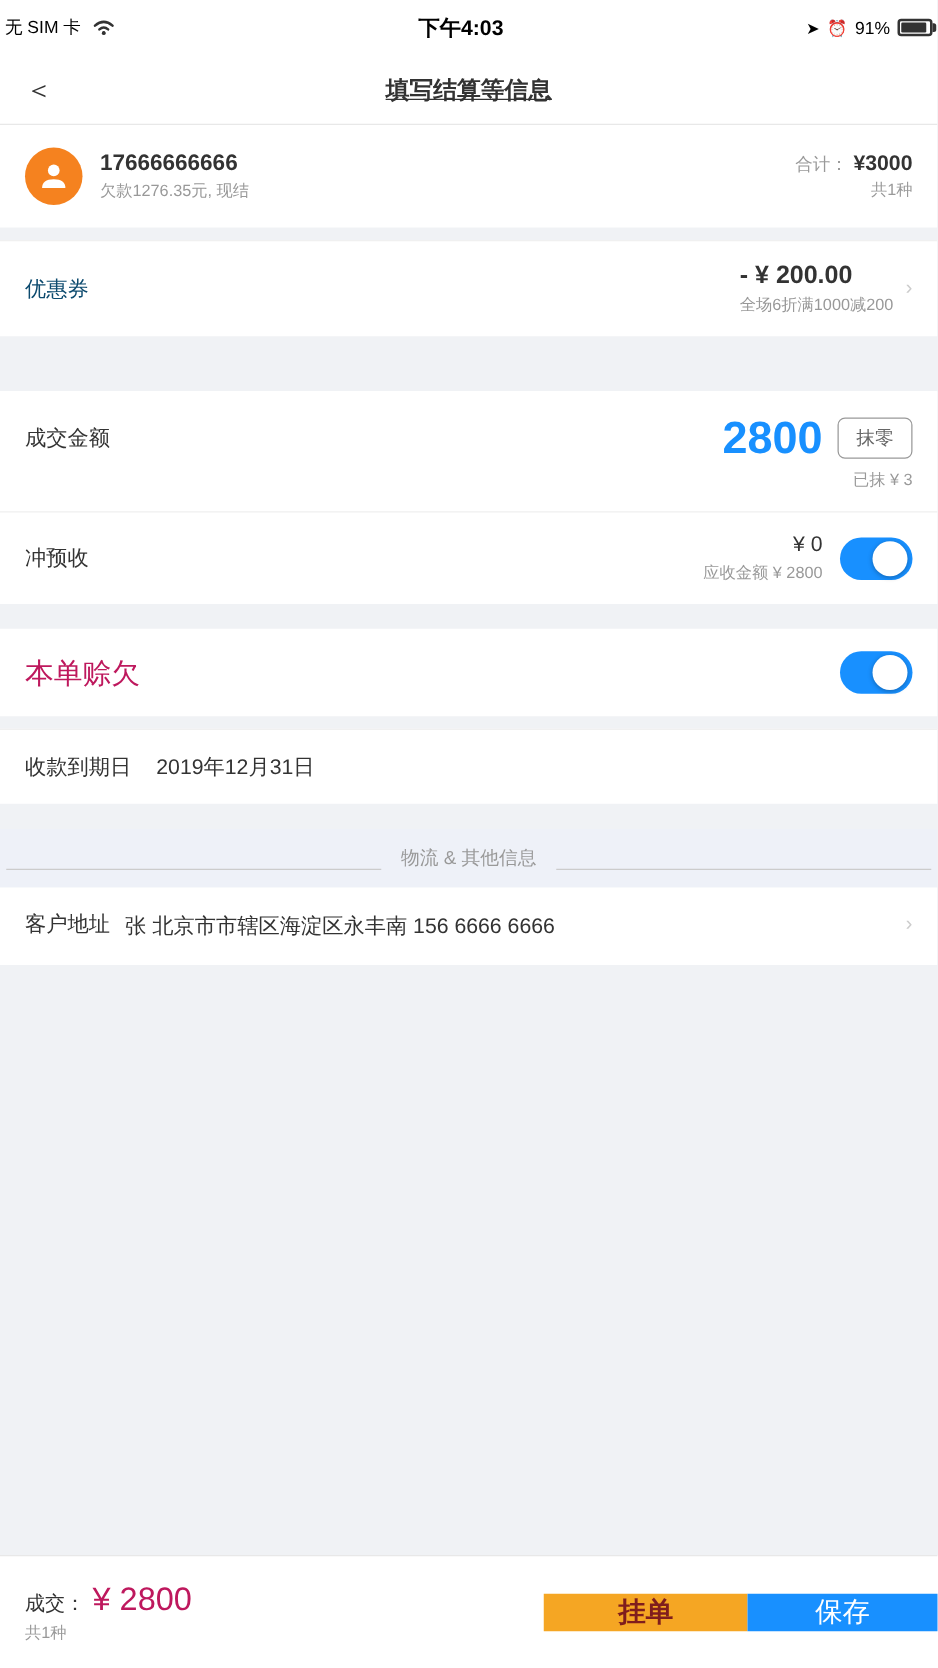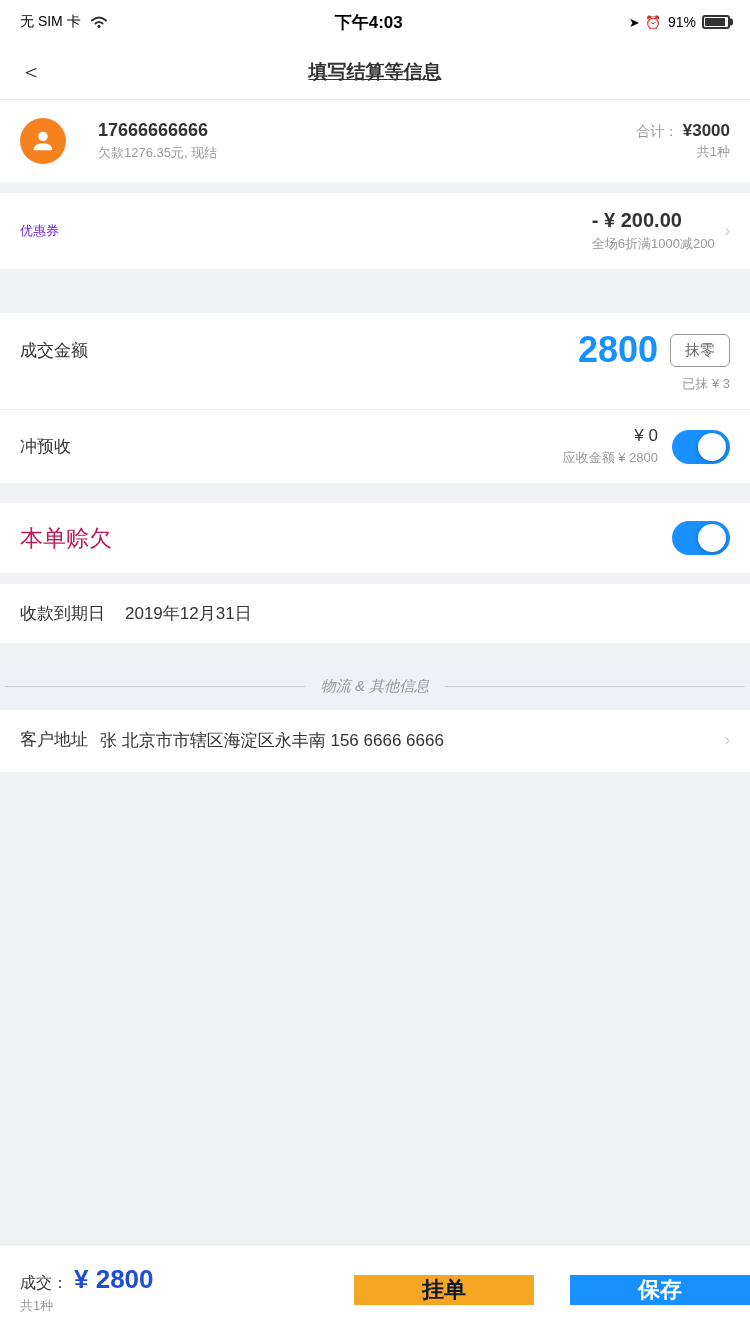--- a/index.html
+++ b/index.html
@@ -13,21 +13,21 @@
       overflow-x: hidden;
     }
 
     
     .status-bar {
       background: #fff;
       height: 44px;
       display: flex;
       align-items: center;
       justify-content: space-between;
-      padding: 0 20px;
+      padding: 0 4px;
       font-size: 15px;
       font-weight: 500;
     }
     .status-left { display: flex; align-items: center; gap: 8px; font-size: 14px; }
     .status-center { font-size: 17px; font-weight: 600; }
     .status-right { display: flex; align-items: center; gap: 6px; font-size: 14px; }
     .battery-icon {
       display: inline-flex; align-items: center;
       border: 2px solid #333; border-radius: 3px;
       width: 28px; height: 14px; position: relative; padding: 1px;
@@ -69,21 +69,21 @@
       margin-bottom: 10px;
     }
 
     
     .customer-row {
       display: flex; align-items: center;
       padding: 18px 20px;
       background: #fff;
       justify-content: space-between;
     }
-    .customer-left { display: flex; align-items: center; gap: 32px; }
+    .customer-left { display: flex; align-items: center; gap: 14px; }
     .avatar {
       width: 46px; height: 46px; border-radius: 50%;
       background: #f5821f;
       display: flex; align-items: center; justify-content: center;
       color: #fff; font-size: 22px;
     }
     .customer-name { font-size: 18px; font-weight: 600; color: #333; }
     .customer-sub { font-size: 13px; color: #999; margin-top: 3px; }
     .customer-right { text-align: right; }
     .total-label { font-size: 14px; color: #999; }
@@ -91,21 +91,21 @@
     .total-count { font-size: 13px; color: #999; margin-top: 2px; }
 
     
     .row-item {
       display: flex; align-items: center;
       padding: 16px 20px;
       background: #fff;
       border-top: 1px solid #f0f0f0;
       justify-content: space-between;
     }
-    .row-label { font-size: 13px; color: #6d28d9; font-family: Liberation Serif, serif; }
+    .row-label { font-size: 17px; color: #0c4a6e; font-family: Liberation Serif, serif; }
     .row-right { display: flex; align-items: center; gap: 10px; }
     .discount-amount { font-size: 20px; font-weight: 600; color: #333; }
     .discount-sub { font-size: 13px; color: #999; text-align: right; margin-top: 3px; }
     .chevron-right { color: #ccc; font-size: 16px; }
 
     
     .divider-gray {
       height: 10px; background: #f0f2f5;
     }
 
@@ -166,23 +166,22 @@
       margin-bottom: 10px;
     }
     .date-row { display: flex; align-items: center; gap: 20px; }
     .date-label { font-size: 17px; color: #333; }
     .date-value { font-size: 17px; color: #333; }
 
     
     .logistics-header {
       background: #eef1f8;
       padding: 14px 5px;
-      display: flex; align-items: center; justify-content: center;
+      display: flex; align-items: flex-end; justify-content: center;
       gap: 16px;
-      font-style: italic;
     }
     .logistics-line { flex: 1; height: 1px; background: #ccc; }
     .logistics-text { font-size: 15px; color: #999; white-space: nowrap; }
 
     
     .address-section {
       background: #fff;
       padding: 18px 20px;
       display: flex; align-items: flex-start; justify-content: space-between;
       gap: 12px;
@@ -198,36 +197,35 @@
       display: flex; align-items: center;
       background: #fff;
       border-top: 1px solid #e8e8e8;
     }
     .bottom-info {
       flex: 1; display: flex; flex-direction: column; justify-content: center;
       padding: 0 20px;
     }
     .bottom-total-row { display: flex; align-items: baseline; gap: 6px; }
     .bottom-label { font-size: 16px; color: #333; }
-    .bottom-amount { font-size: 26px; font-weight: 700; color: #1d4ed8; }
+    .bottom-amount { font-size: 26px; font-weight: 400; color: #be185d; }
     .bottom-count { font-size: 13px; color: #999; margin-top: 2px; }
     .btn-hang {
-      width: 180px;
+      width: 163px;
       background: #f5a623;
-      color: #0f172a; font-size: 22px; font-weight: 600;
+      color: #7f1d1d; font-size: 22px; font-weight: 600;
       display: flex; align-items: center; justify-content: center;
       cursor: pointer;
     }
     .btn-save {
-      width: 180px;
+      width: 152px;
       background: #1890ff;
-      color: #fff; font-size: 22px; font-weight: 700;
+      color: #fff; font-size: 22px; font-weight: 400;
       display: flex; align-items: center; justify-content: center;
       cursor: pointer;
-      margin-left: 36px;
     }
 
     
     .gray-fill {
       background: #f0f2f5;
       height: 80px;
     }
   </style>
 </head>
 <body>

